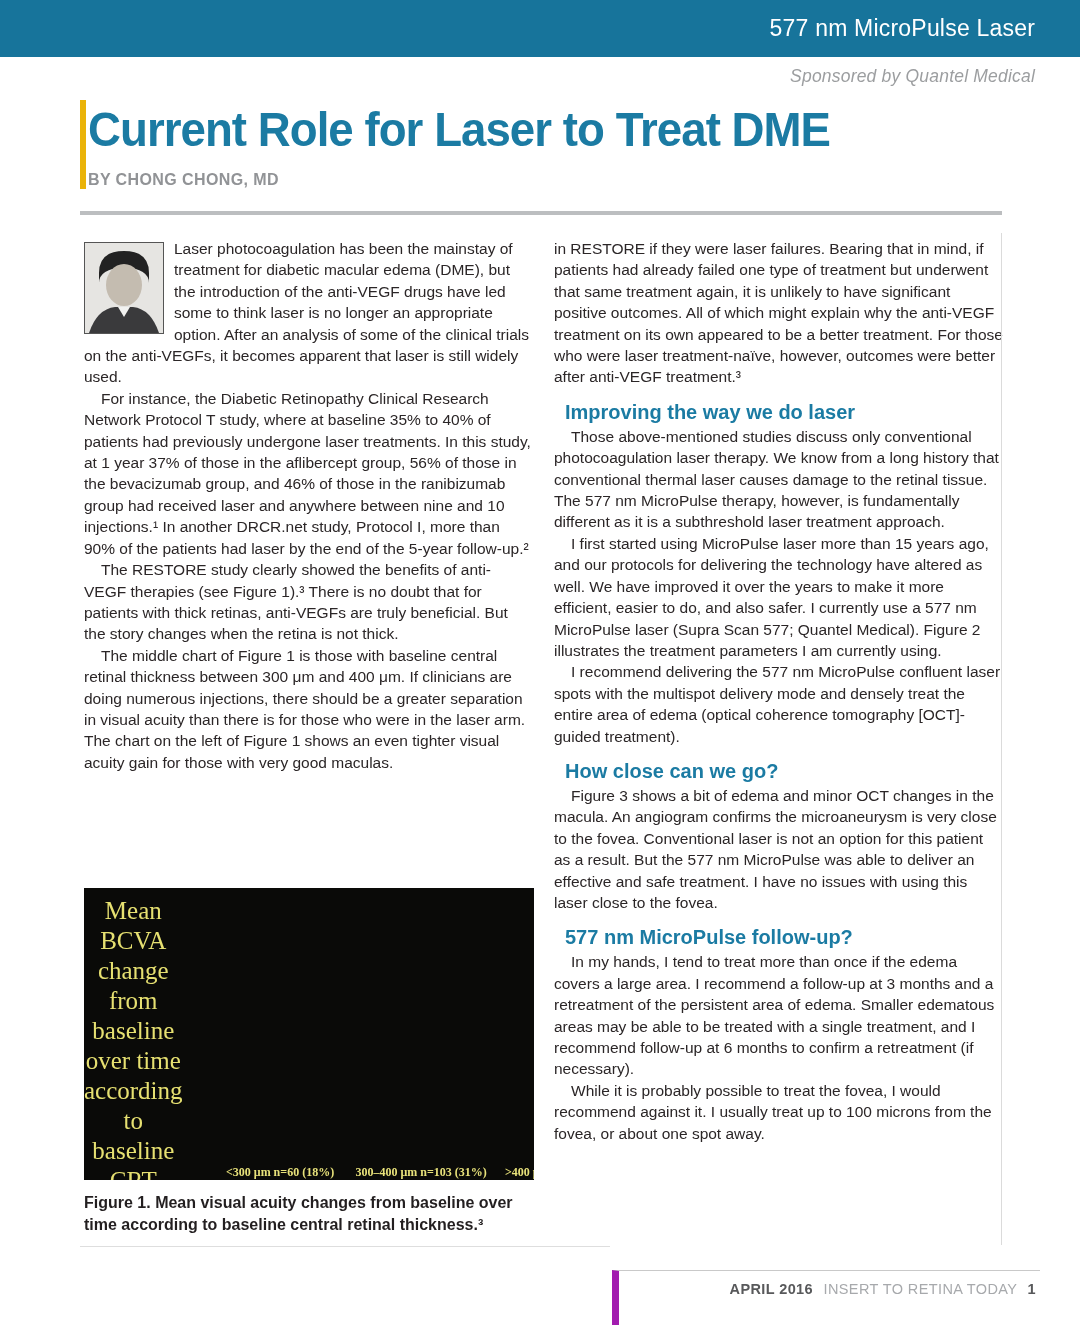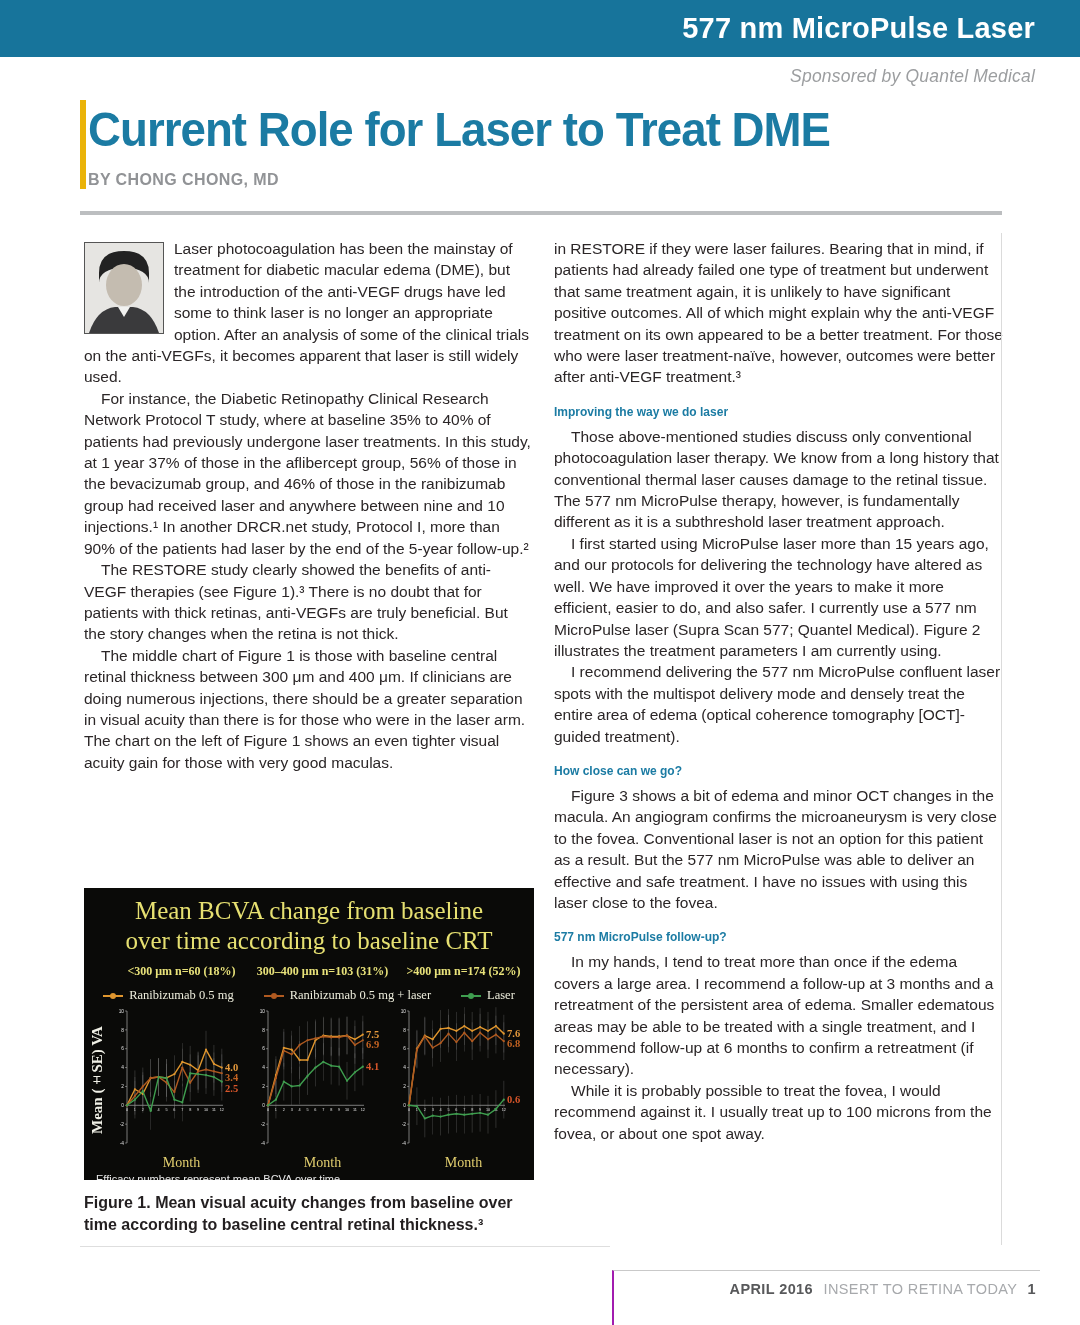--- a/index.html
+++ b/index.html
@@ -5,21 +5,21 @@
   * { margin:0; padding:0; box-sizing:border-box; }
   html,body { background:#ffffff; }
   #page {
     position:relative; width:1080px; height:1325px; background:#ffffff;
     font-family:"Liberation Sans", sans-serif; color:#2b2627; overflow:hidden;
   }
   
   #banner {
     position:absolute; top:0; left:0; width:1080px; height:57px;
     background:#17749b; color:#ffffff;
-    font-size:29px; font-weight:bold; line-height:57px;
+    font-size:23px; font-weight:normal; line-height:57px;
     text-align:right; padding-right:45px; letter-spacing:0.2px;padding-left:16px;
   }
   #sponsor {
     position:absolute; top:66px; right:45px;
     font-style:italic; color:#9c9ea0; font-size:17.5px; letter-spacing:0.2px;
   }
   
   #title-block {
     position:absolute; top:100px; left:80px; width:922px;
     border-left:6px solid #eab308; padding:2px 0 0 2px;
@@ -43,27 +43,27 @@
   .col p { text-indent:17px; }
   .col p.noindent { text-indent:0; }
   #col-edge-rule {
     position:absolute; left:1001px; top:233px; width:1px; height:1012px; background:#dbdbdb;
   }
   .headshot {
     float:left; width:80px; height:92px; margin:4px 10px 2px 0;
     border:1px solid #555; background:#e9e9e7; display:block;
   }
   h2.section-heading {
-    color:#1b7ba3; font-size:12px; font-weight:bold;
-    margin:13px 0 3px 0; line-height:22px;
+    color:#1b7ba3; font-size:20px; font-weight:bold;
+    margin:13px 0 3px 11px; line-height:22px;
   }
   
   #figure1 {
     position:absolute; top:888px; left:84px; width:450px; height:292px;
-    background:#0a0a08; overflow:hidden; display:flex; flex-direction:column;
+    background:#0a0a08; overflow:hidden; display:flex; flex-direction:row;
   }
   #chart-title {
     margin-top:8px; text-align:center; color:#e6e071;
     font-family:"Liberation Serif", serif; font-size:25px; line-height:30px;
   }
   #chart-subtitles {
     display:flex; margin:8px 0 0 27px;align-items:flex-end;
   }
   #chart-subtitles .sub {
     width:141px; text-align:center; color:#e8e27a; font-weight:bold;
@@ -100,21 +100,21 @@
   
   #figure1-caption {
     position:absolute; top:1192px; left:84px; width:452px;
     font-weight:bold; font-size:16px; line-height:22px; color:#231f20;
   }
   #caption-rule {
     position:absolute; top:1246px; left:80px; width:530px; height:1px; background:#dedede;
   }
   #footer-box {
     position:absolute; top:1270px; left:612px; width:428px; height:55px;
-    border-top:1px solid #c9c9c9; border-left:2px solid #a21caf;
+    border-top:1px solid #c9c9c9; border-left:7px solid #a21caf;
     text-align:right; padding:10px 4px 0 0; font-size:14.5px; letter-spacing:0.4px;
   }
   #footer-box .issue { color:#58595b; font-weight:bold; }
   #footer-box .pub   { color:#a7a9ac; margin-left:6px; }
   #footer-box .page  { color:#58595b; font-weight:bold; margin-left:6px; }
 </style>
 </head>
 <body>
 
 <div id="page">

